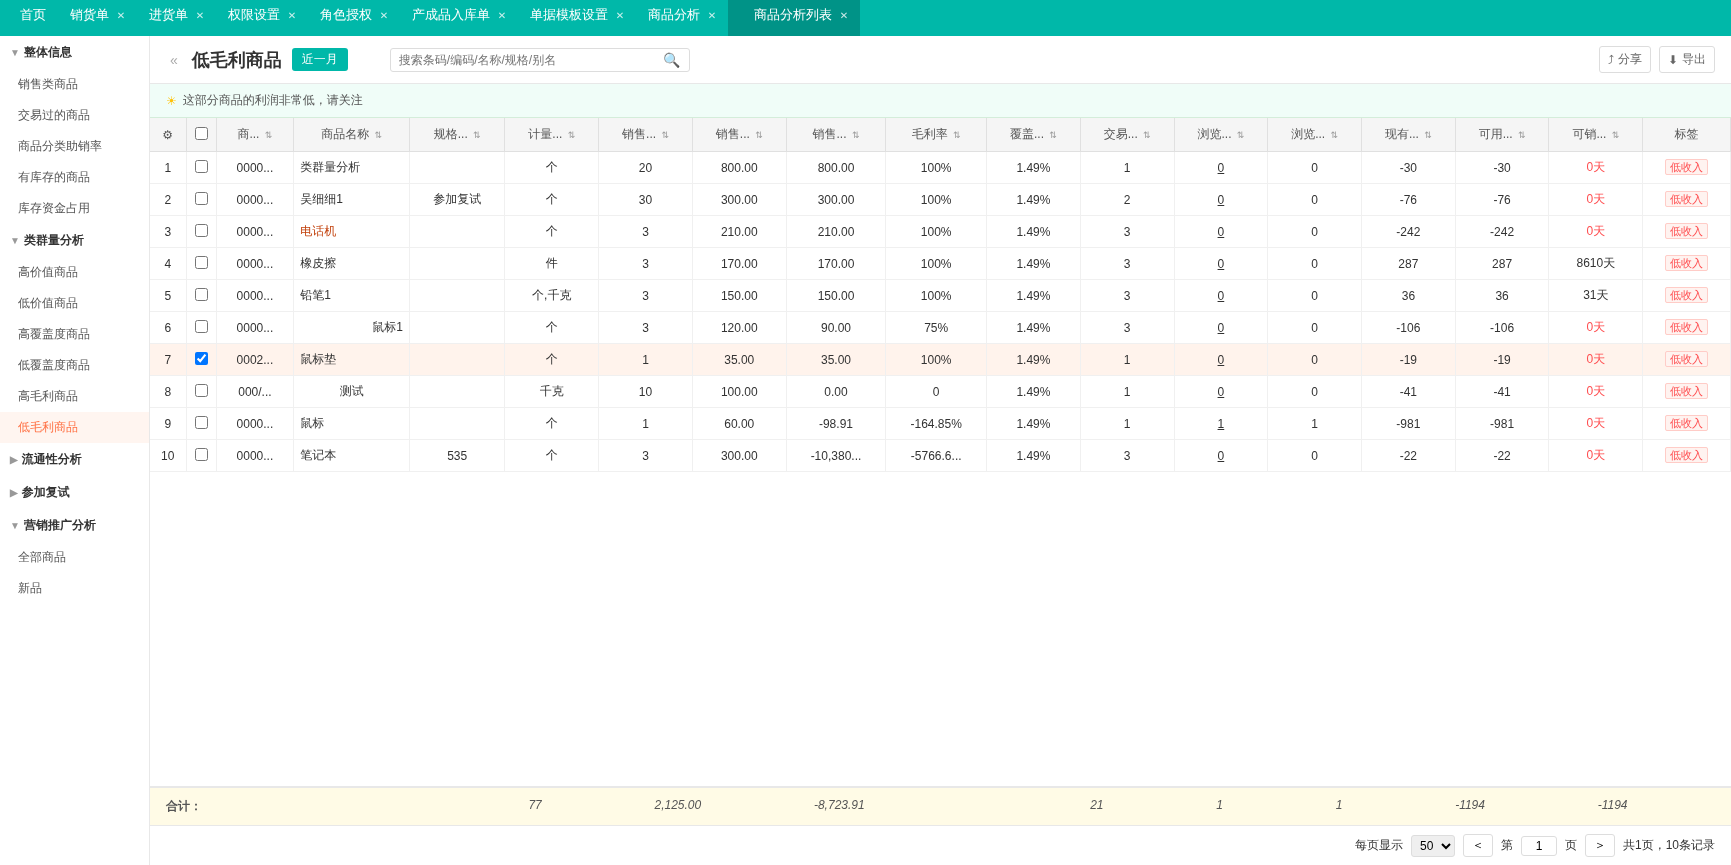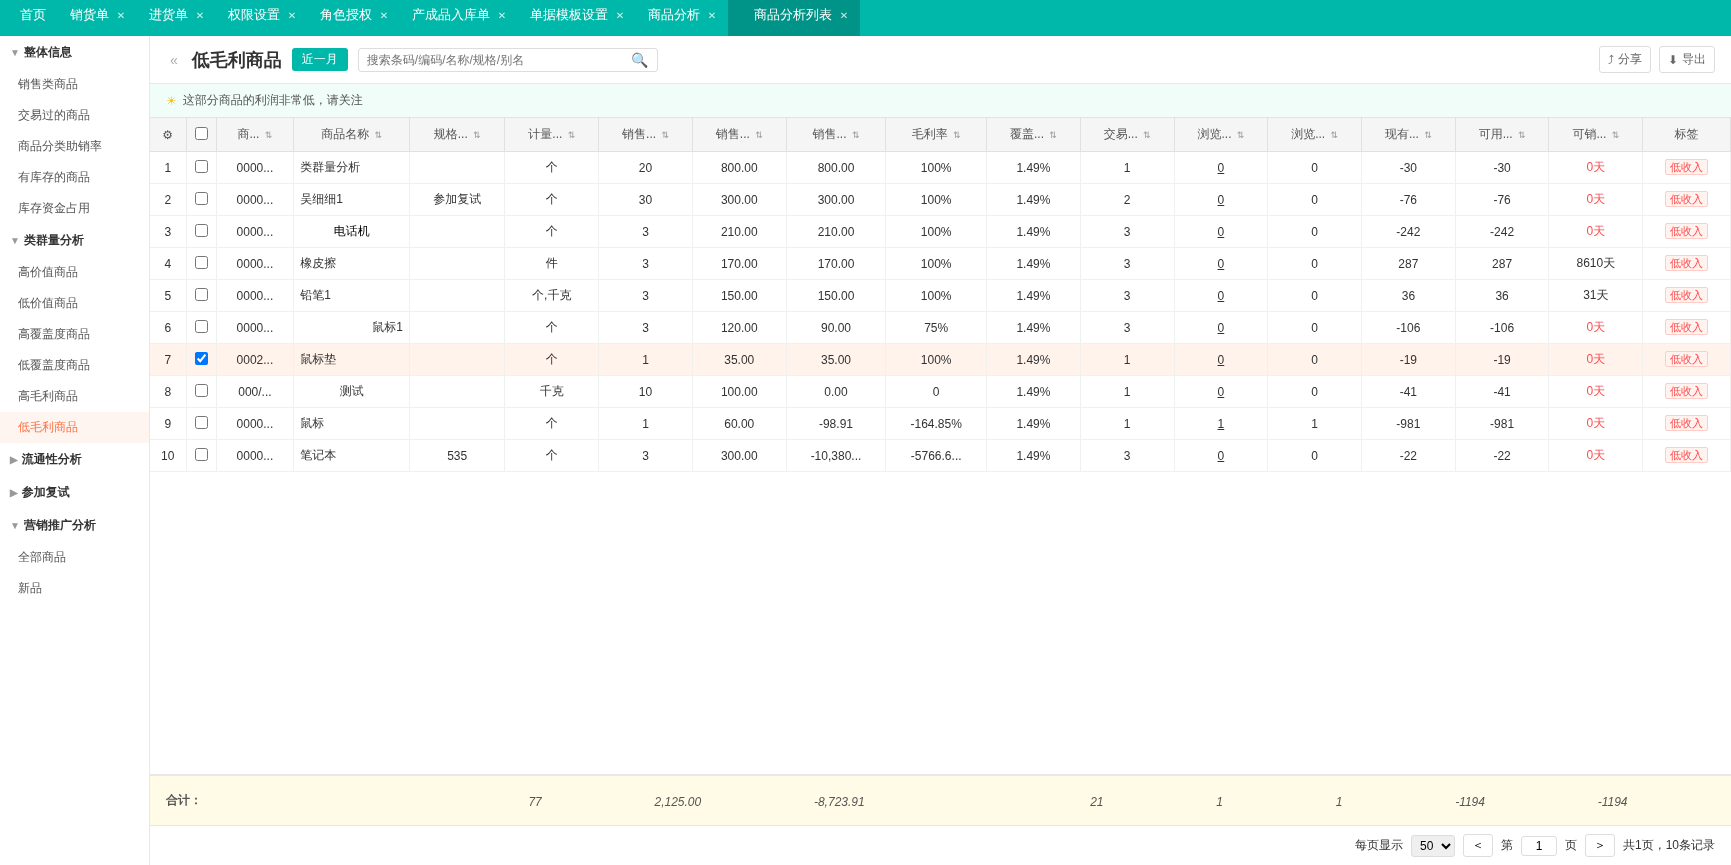--- a/index.html
+++ b/index.html
@@ -90,20 +90,21 @@
       cursor: pointer;
     }
     .search-box {
       display: flex;
       align-items: center;
       border: 1px solid #ddd;
       border-radius: 3px;
       padding: 3px 8px;
       flex: 1;
       max-width: 300px;
+      margin-left: 32px;
     }
     .search-box input {
       border: none;
       outline: none;
       font-size: 12px;
       color: #999;
       width: 100%;
     }
     .search-icon { color: #aaa; font-size: 14px; }
     .header-actions {
@@ -184,23 +185,23 @@
       font-size: 11px;
     }
     .underline-link { text-decoration: underline; cursor: pointer; color: #333; }
     .col-num { width: 36px; }
     .col-check { width: 30px; }
     
     
     .table-footer {
       background: #fffbe6;
       border-top: 2px solid #e8e8e8;
-      padding: 16px 16px;
-      display: flex;
-      align-items: flex-end;
+      padding: 10px 16px;
+      display: flex;
+      align-items: flex-start;
       font-size: 12px;
       color: #555;
     }
     .footer-label { font-weight: bold; margin-right: 16px; }
 
     
     .pagination-bar {
       display: flex;
       align-items: center;
       justify-content: flex-end;
@@ -410,21 +411,21 @@
     <td>0</td>
     <td>-76</td>
     <td>-76</td>
     <td style="color:#ff4d4f;">0天</td>
     <td><span class="tag-badge">低收入</span></td>
   </tr>
             <tr>
     <td>3</td>
     <td><input type="checkbox" style=""></td>
     <td>0000...</td>
-    <td style="text-align:center; color:#000000;margin-left:40px;">电话机</td>
+    <td style="text-align:left; color:#c2410c;margin-left:40px;">电话机</td>
     <td></td>
     <td>个</td>
     <td>3</td>
     <td>210.00</td>
     <td>210.00</td>
     <td>100%</td>
     <td>1.49%</td>
     <td>3</td>
     <td><span class="underline-link">0</span></td>
     <td>0</td>

